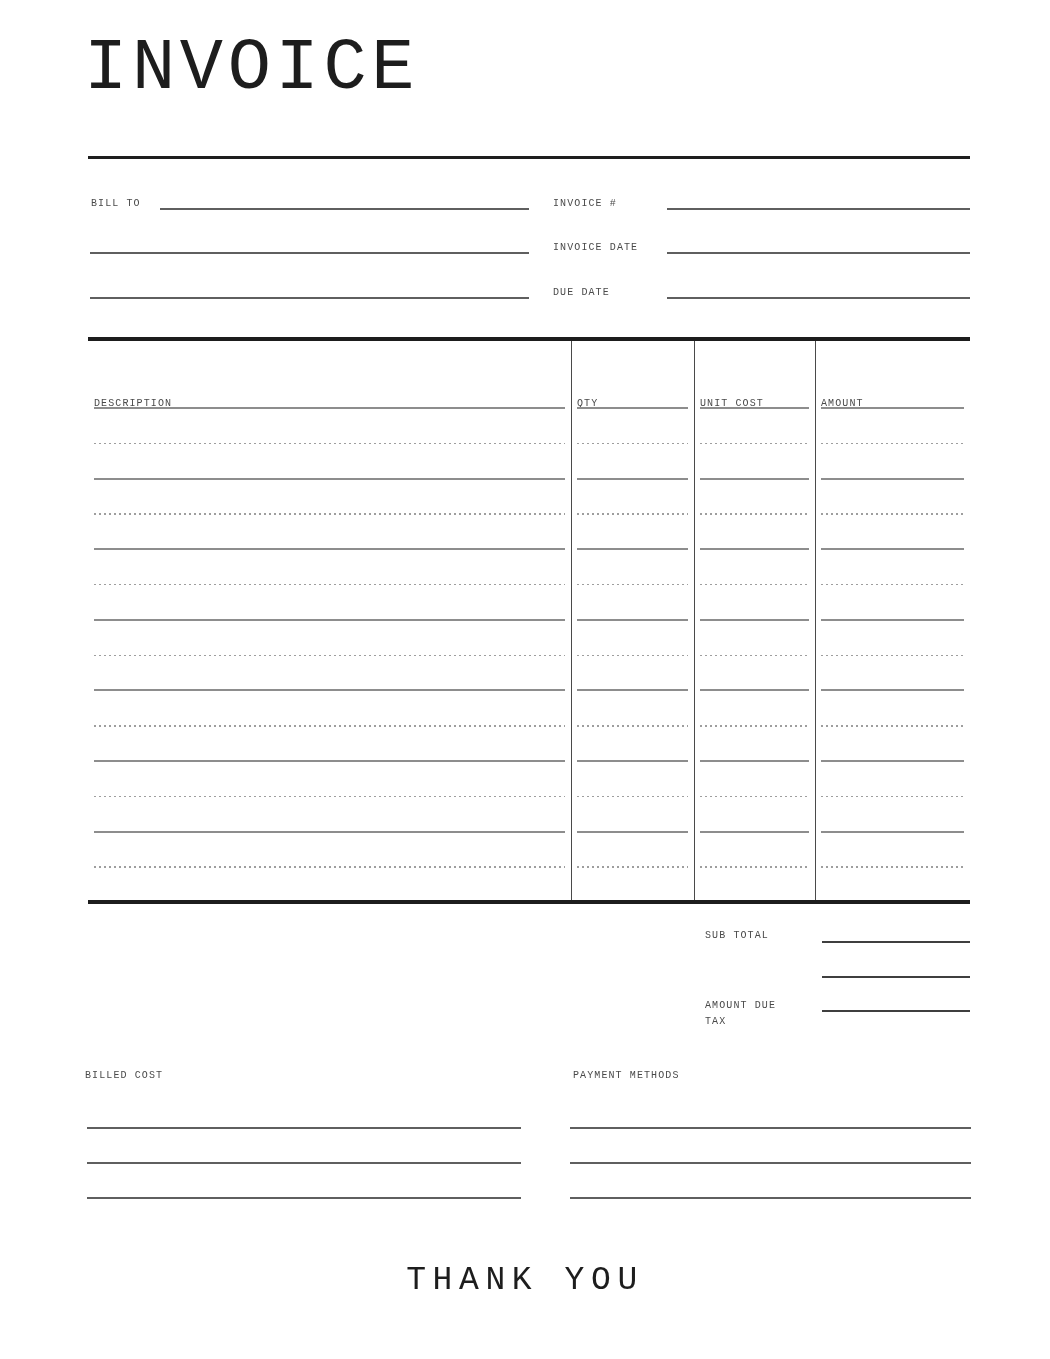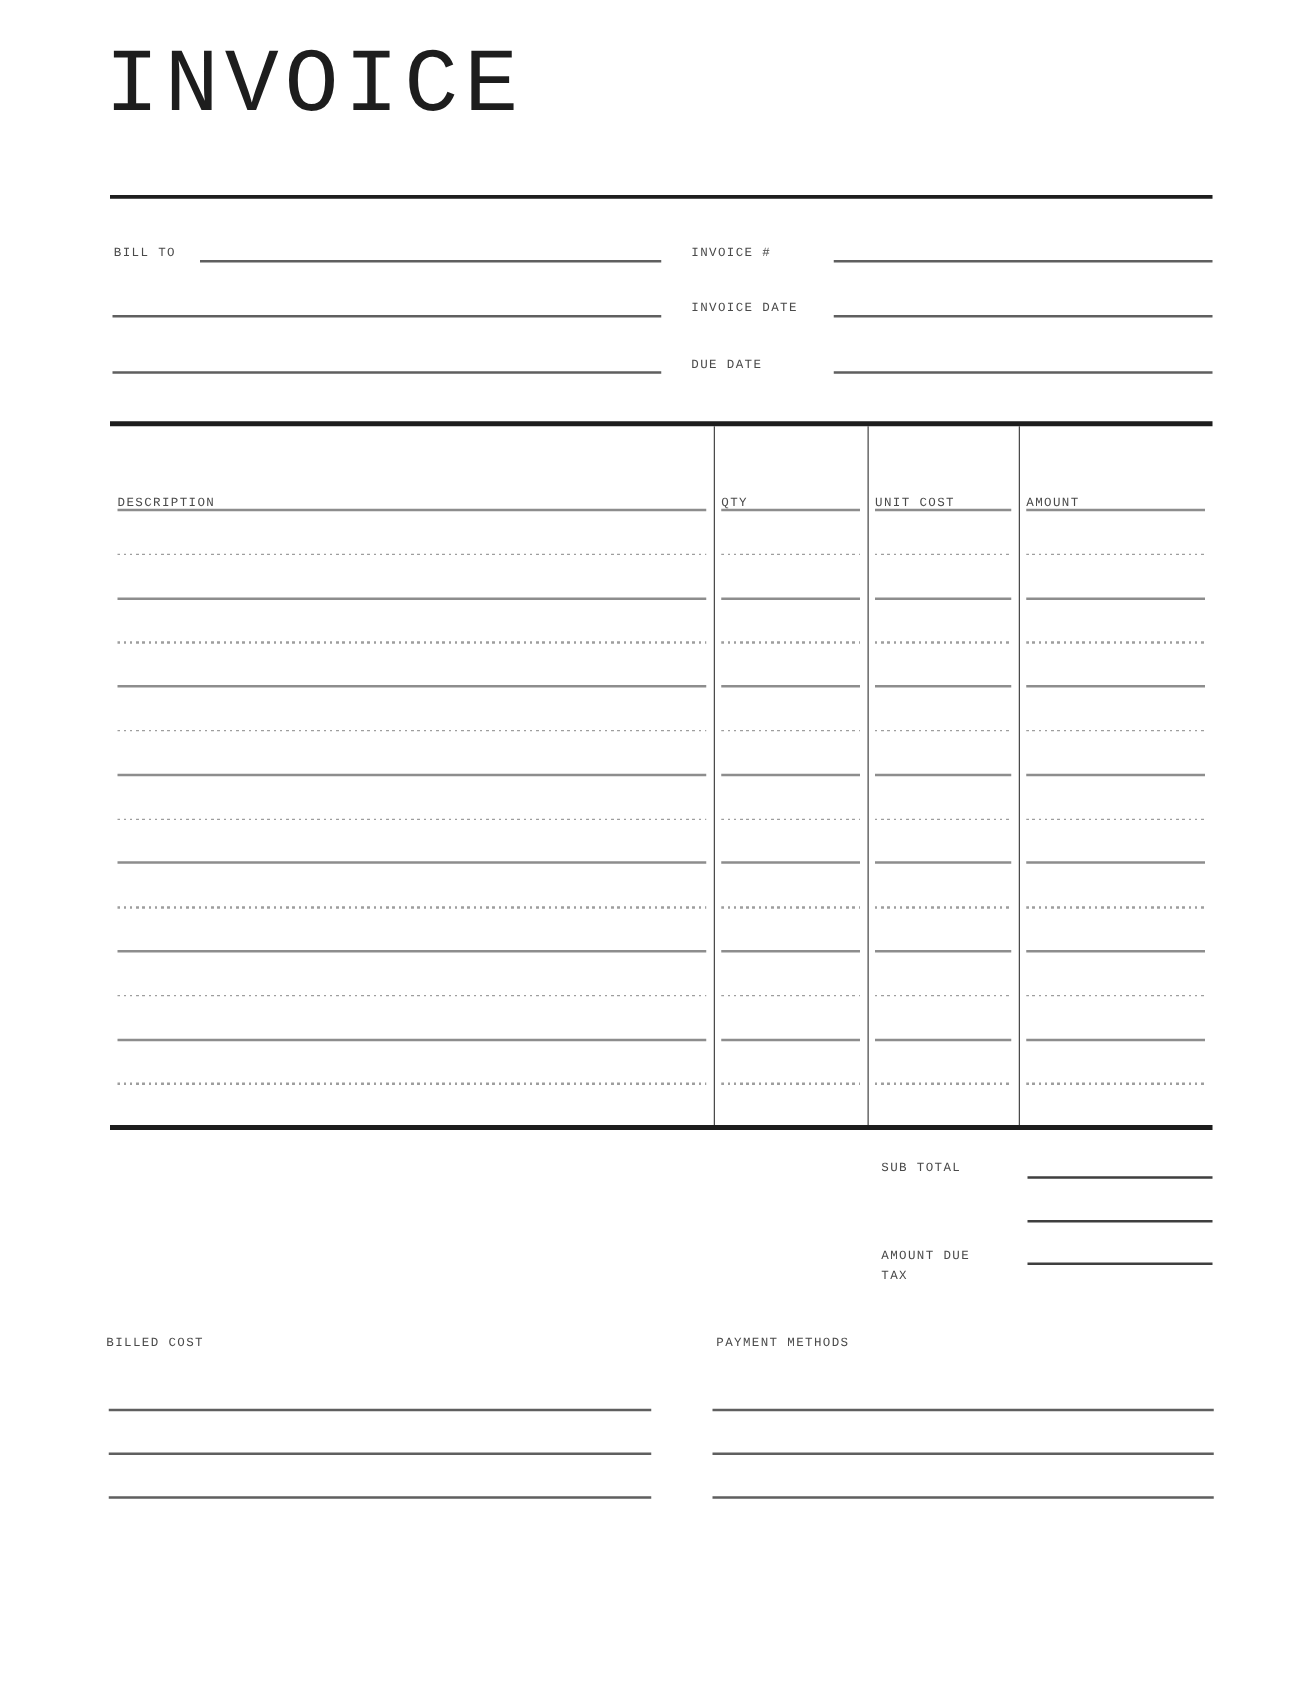--- a/index.html
+++ b/index.html
@@ -313,14 +313,15 @@
   <div class="lbl" style="left:85px;top:1070px;">BILLED COST</div>
   <div class="fline" style="left:87px;top:1127px;width:434px;"></div>
   <div class="fline" style="left:87px;top:1162px;width:434px;"></div>
   <div class="fline" style="left:87px;top:1197px;width:434px;"></div>
 
   <div class="lbl" style="left:573px;top:1070px;">PAYMENT METHODS</div>
   <div class="fline" style="left:570px;top:1127px;width:401px;"></div>
   <div class="fline" style="left:570px;top:1162px;width:401px;"></div>
   <div class="fline" style="left:570px;top:1197px;width:401px;"></div>
 
+  <div class="thank-you">THANK YOU</div>
 
 </div>
 
 </body></html>

